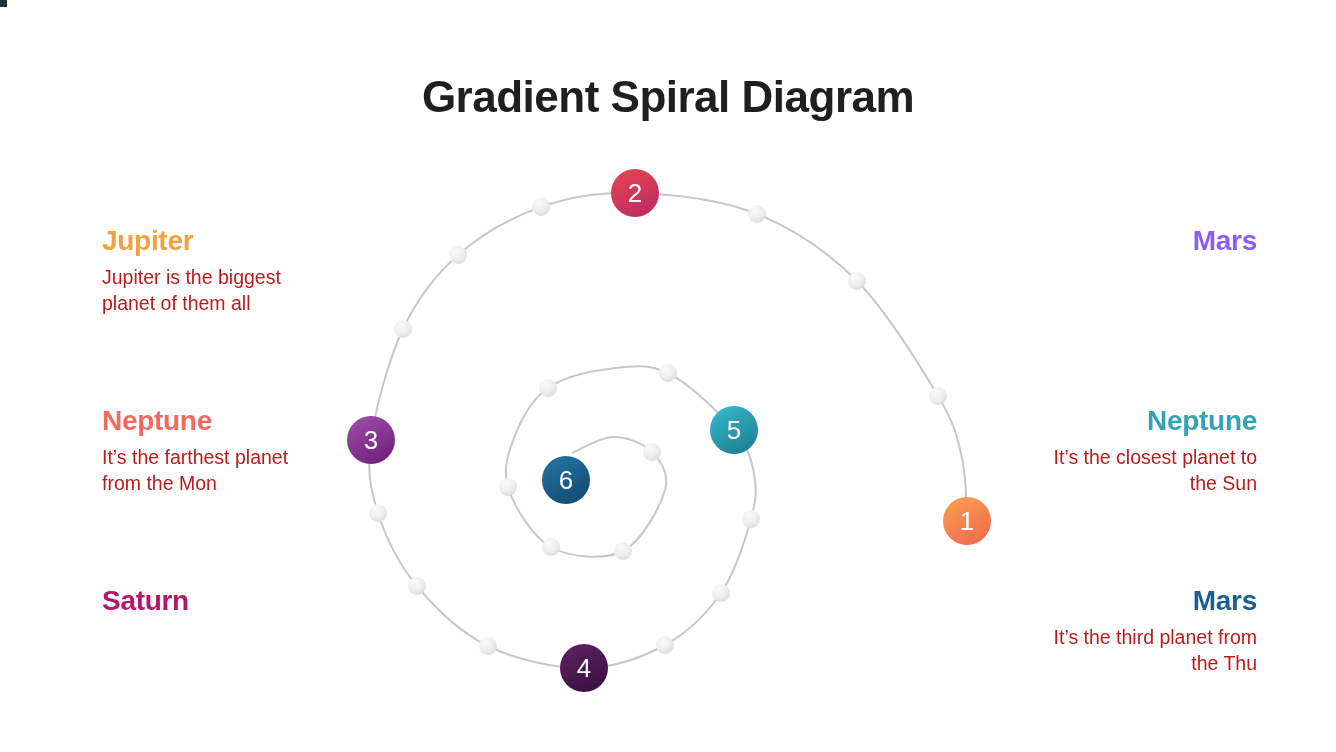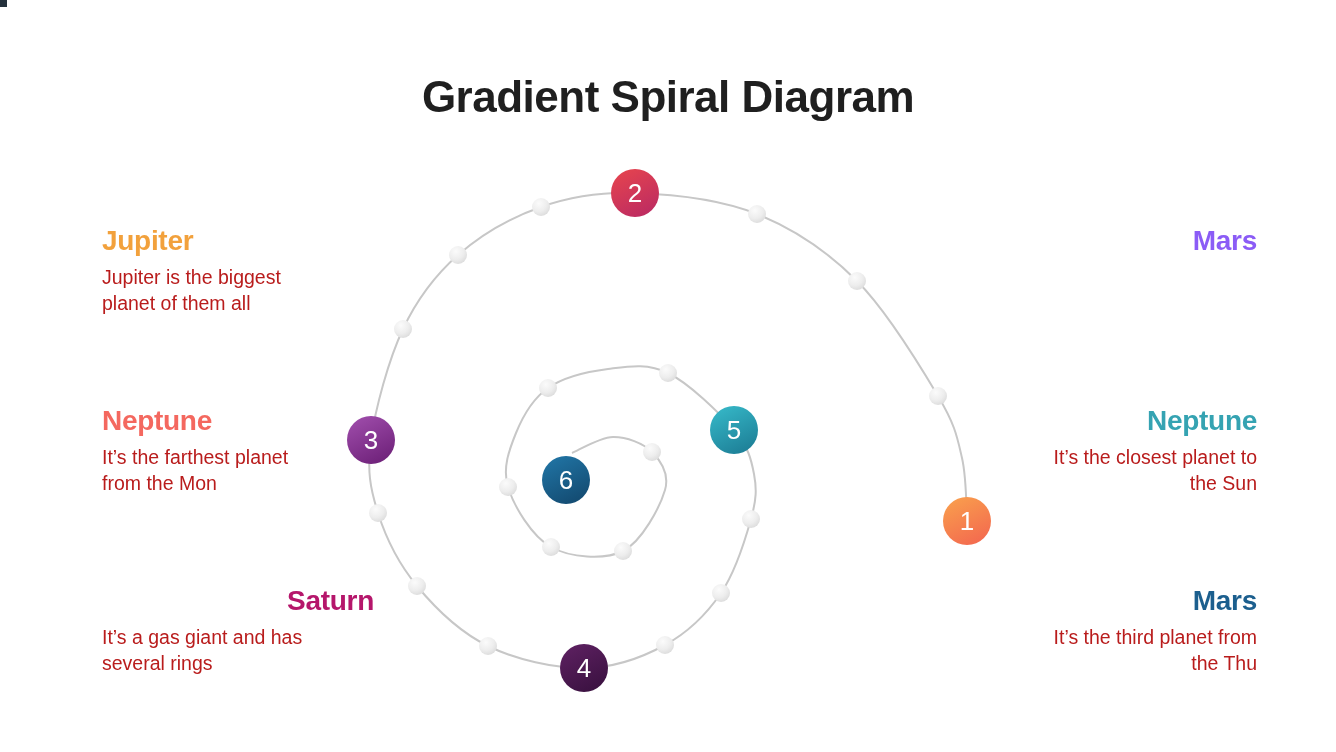--- a/index.html
+++ b/index.html
@@ -98,23 +98,21 @@
 planet of them all</p>
   </section>
 
   <section class="panel left row2">
     <h2 style="color: rgb(244, 104, 95);">Neptune</h2>
     <p>It’s the farthest planet
 from the Mon</p>
   </section>
 
   <section class="panel left row3">
-    <h2 style="color: rgb(181, 22, 107); text-align: right;">Saturn</h2>
-    <p>It’s a gas giant and has
-several rings</p>
+    <h2 style="color: rgb(181, 22, 107);">Saturn</h2>
   </section>
 
   <section class="panel right row1">
     <h2 style="color: #8b5cf6;">Mars</h2>
   </section>
 
   <section class="panel right row2">
     <h2 style="color: rgb(53, 163, 178);">Neptune</h2>
     <p>It’s the closest planet to
 the Sun</p>

